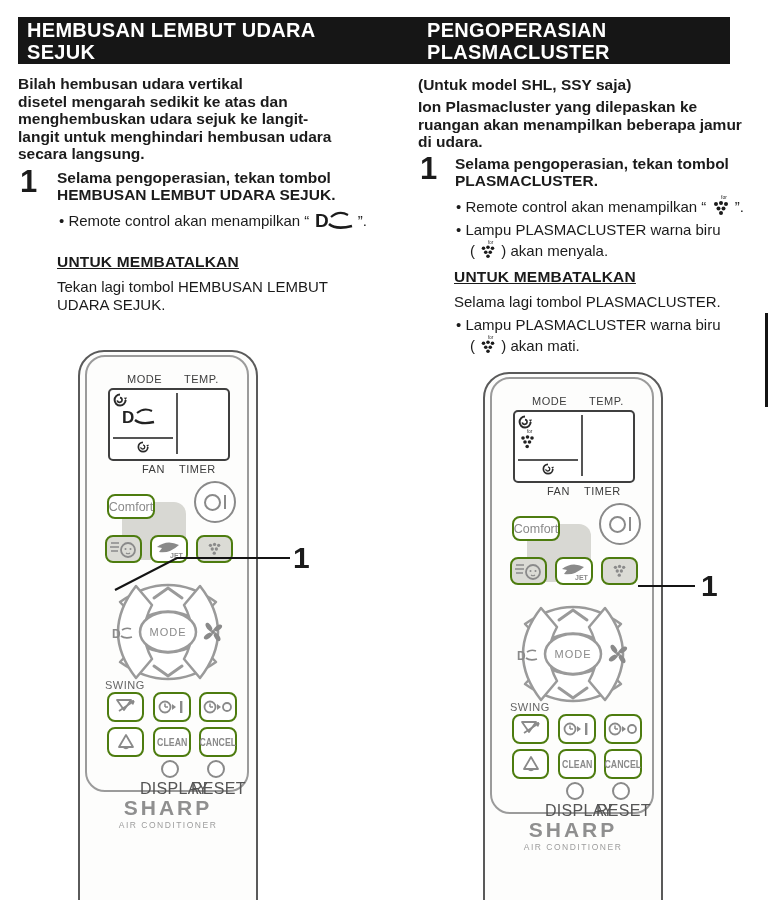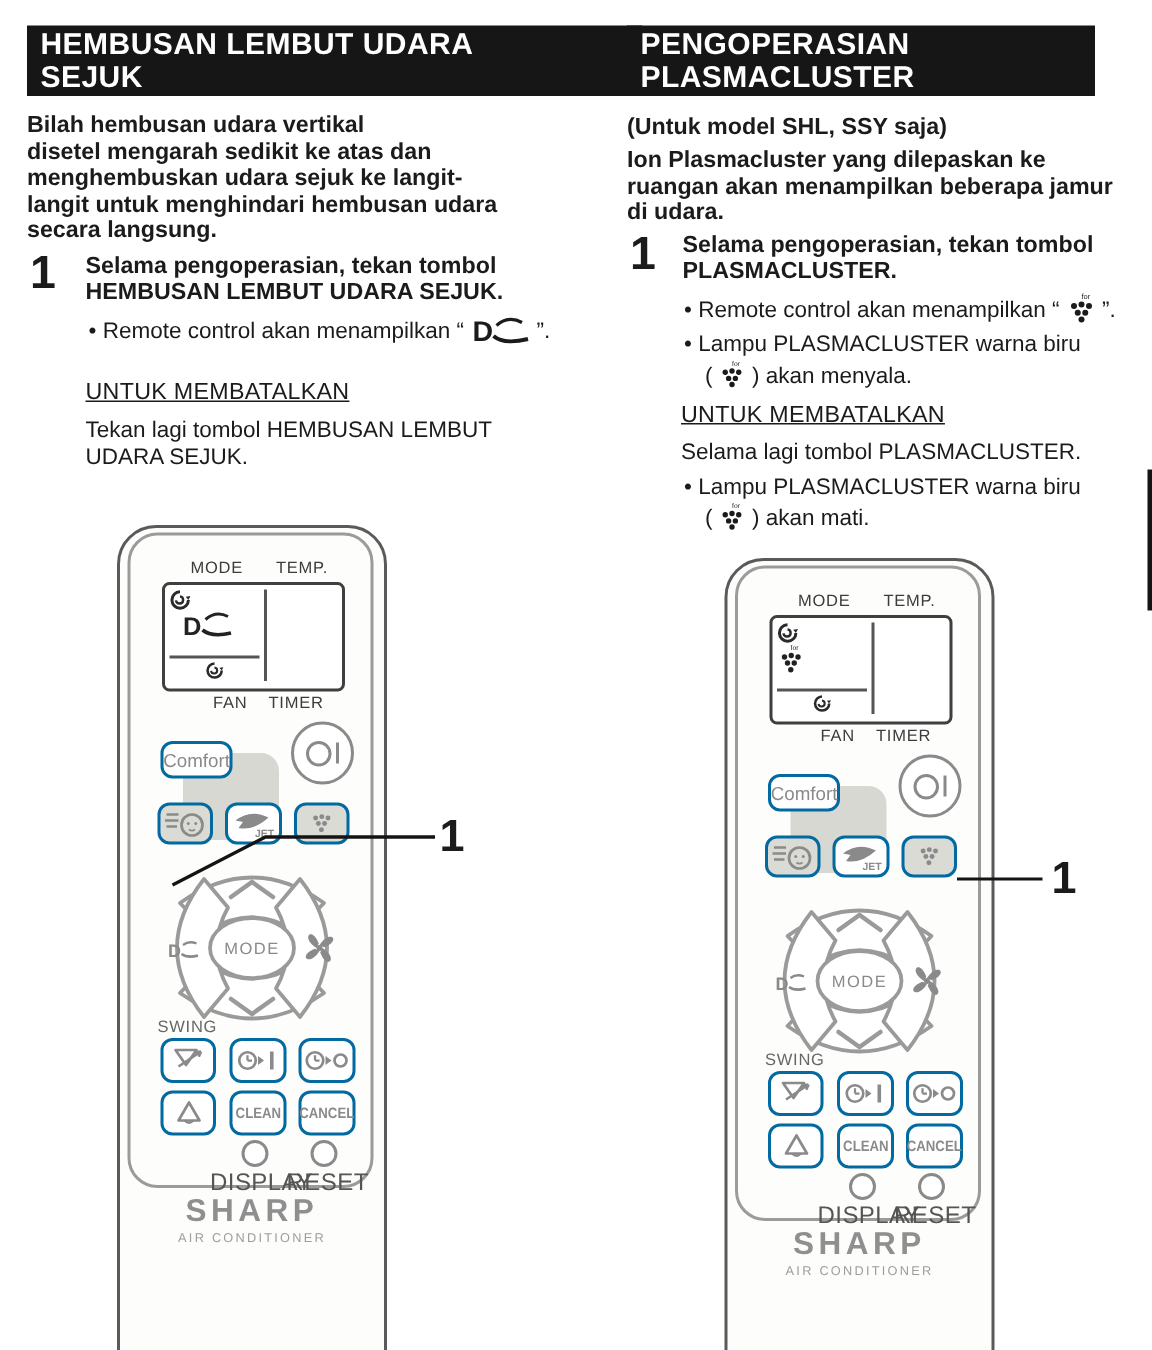--- a/index.html
+++ b/index.html
@@ -5,38 +5,38 @@
   html,body{margin:0;padding:0;}
   body{width:768px;height:900px;position:relative;background:#ffffff;overflow:hidden;
        font-family:"Liberation Sans", sans-serif;color:#1b1b1b;}
   .abs{position:absolute;}
   .hdr{background:#161616;color:#ffffff;font-weight:700;font-size:20px;line-height:22px;
        letter-spacing:0.3px;padding:2px 0 0 9px;box-sizing:border-box;}
   .intro{font-weight:700;font-size:15.5px;line-height:17.5px;white-space:pre-line;}
   .stepnum{font-weight:700;font-size:31px;line-height:30px;}
   .steptext{font-weight:700;font-size:15.5px;line-height:16.5px;white-space:pre-line;}
   .body-reg{font-weight:400;font-size:15px;line-height:18px;white-space:pre-line;}
-  .cancel-h{font-weight:400;font-size:15.5px;text-decoration:underline;letter-spacing:0.2px;}
+  .cancel-h{font-weight:700;font-size:15.5px;text-decoration:underline;letter-spacing:0.2px;}
   .bullet-line{display:flex;align-items:center;font-weight:400;font-size:15px;white-space:pre;}
   .callout-num{font-weight:700;font-size:30px;}
 
   
   .remote-slot{position:absolute;width:180px;height:650px;}
   .remote{position:absolute;inset:0;}
   .remote .rc-body{position:absolute;inset:0;border:2px solid #5a5a5a;border-radius:26px 26px 36px 36px;
                    background:#fdfdfc;box-sizing:border-box;}
   .remote .rc-inner{position:absolute;left:7px;top:5px;width:164px;height:437px;border:2px solid #9b9b9b;
                     border-radius:20px;box-sizing:border-box;}
   .remote .rc-blob{position:absolute;left:44px;top:152px;width:64px;height:58px;background:#d8d8d3;border-radius:12px;}
   .remote .lcd{position:absolute;left:30px;top:38px;width:122px;height:73px;border:2px solid #3f3f3f;
                border-radius:5px;background:#ffffff;box-sizing:border-box;}
   .remote .lcd-div{position:absolute;left:66px;top:3px;width:2px;height:61px;background:#555;}
   .remote .lcd-hline{position:absolute;left:3px;top:47px;width:60px;height:2px;background:#555;}
   .remote .lcd-lbl{position:absolute;font-size:11px;letter-spacing:0.5px;color:#3c3c3c;font-weight:400;}
-  .remote .rc-btn{position:absolute;border:2px solid #0369a1;border-radius:8px;background:#ffffff;
+  .remote .rc-btn{position:absolute;border:2px solid #4d7c0f;border-radius:8px;background:#ffffff;
                   box-sizing:border-box;display:flex;align-items:center;justify-content:center;}
   .remote .rc-btn.gray{background:#dbdbd5;}
   .remote .rc-btn-label{font-size:10px;font-weight:700;color:#8a8a8a;transform:scaleX(0.88);letter-spacing:0;}
   .remote .comfort{left:29px;top:144px;width:48px;height:25px;color:#8a8a8a;font-size:12.5px;}
   .remote .power{left:116px;top:131px;width:42px;height:42px;border:2.5px solid #8a8a8a;border-radius:50%;
                  background:#fff;display:flex;align-items:center;justify-content:center;gap:3px;
                  position:absolute;box-sizing:border-box;}
   .remote .power .ring{width:13px;height:13px;border:2.5px solid #8a8a8a;border-radius:50%;}
   .remote .power .bar{width:2.5px;height:14px;background:#8a8a8a;}
   .remote .swing-lbl{position:absolute;left:27px;top:329px;font-size:11px;color:#666;letter-spacing:0.5px;}

